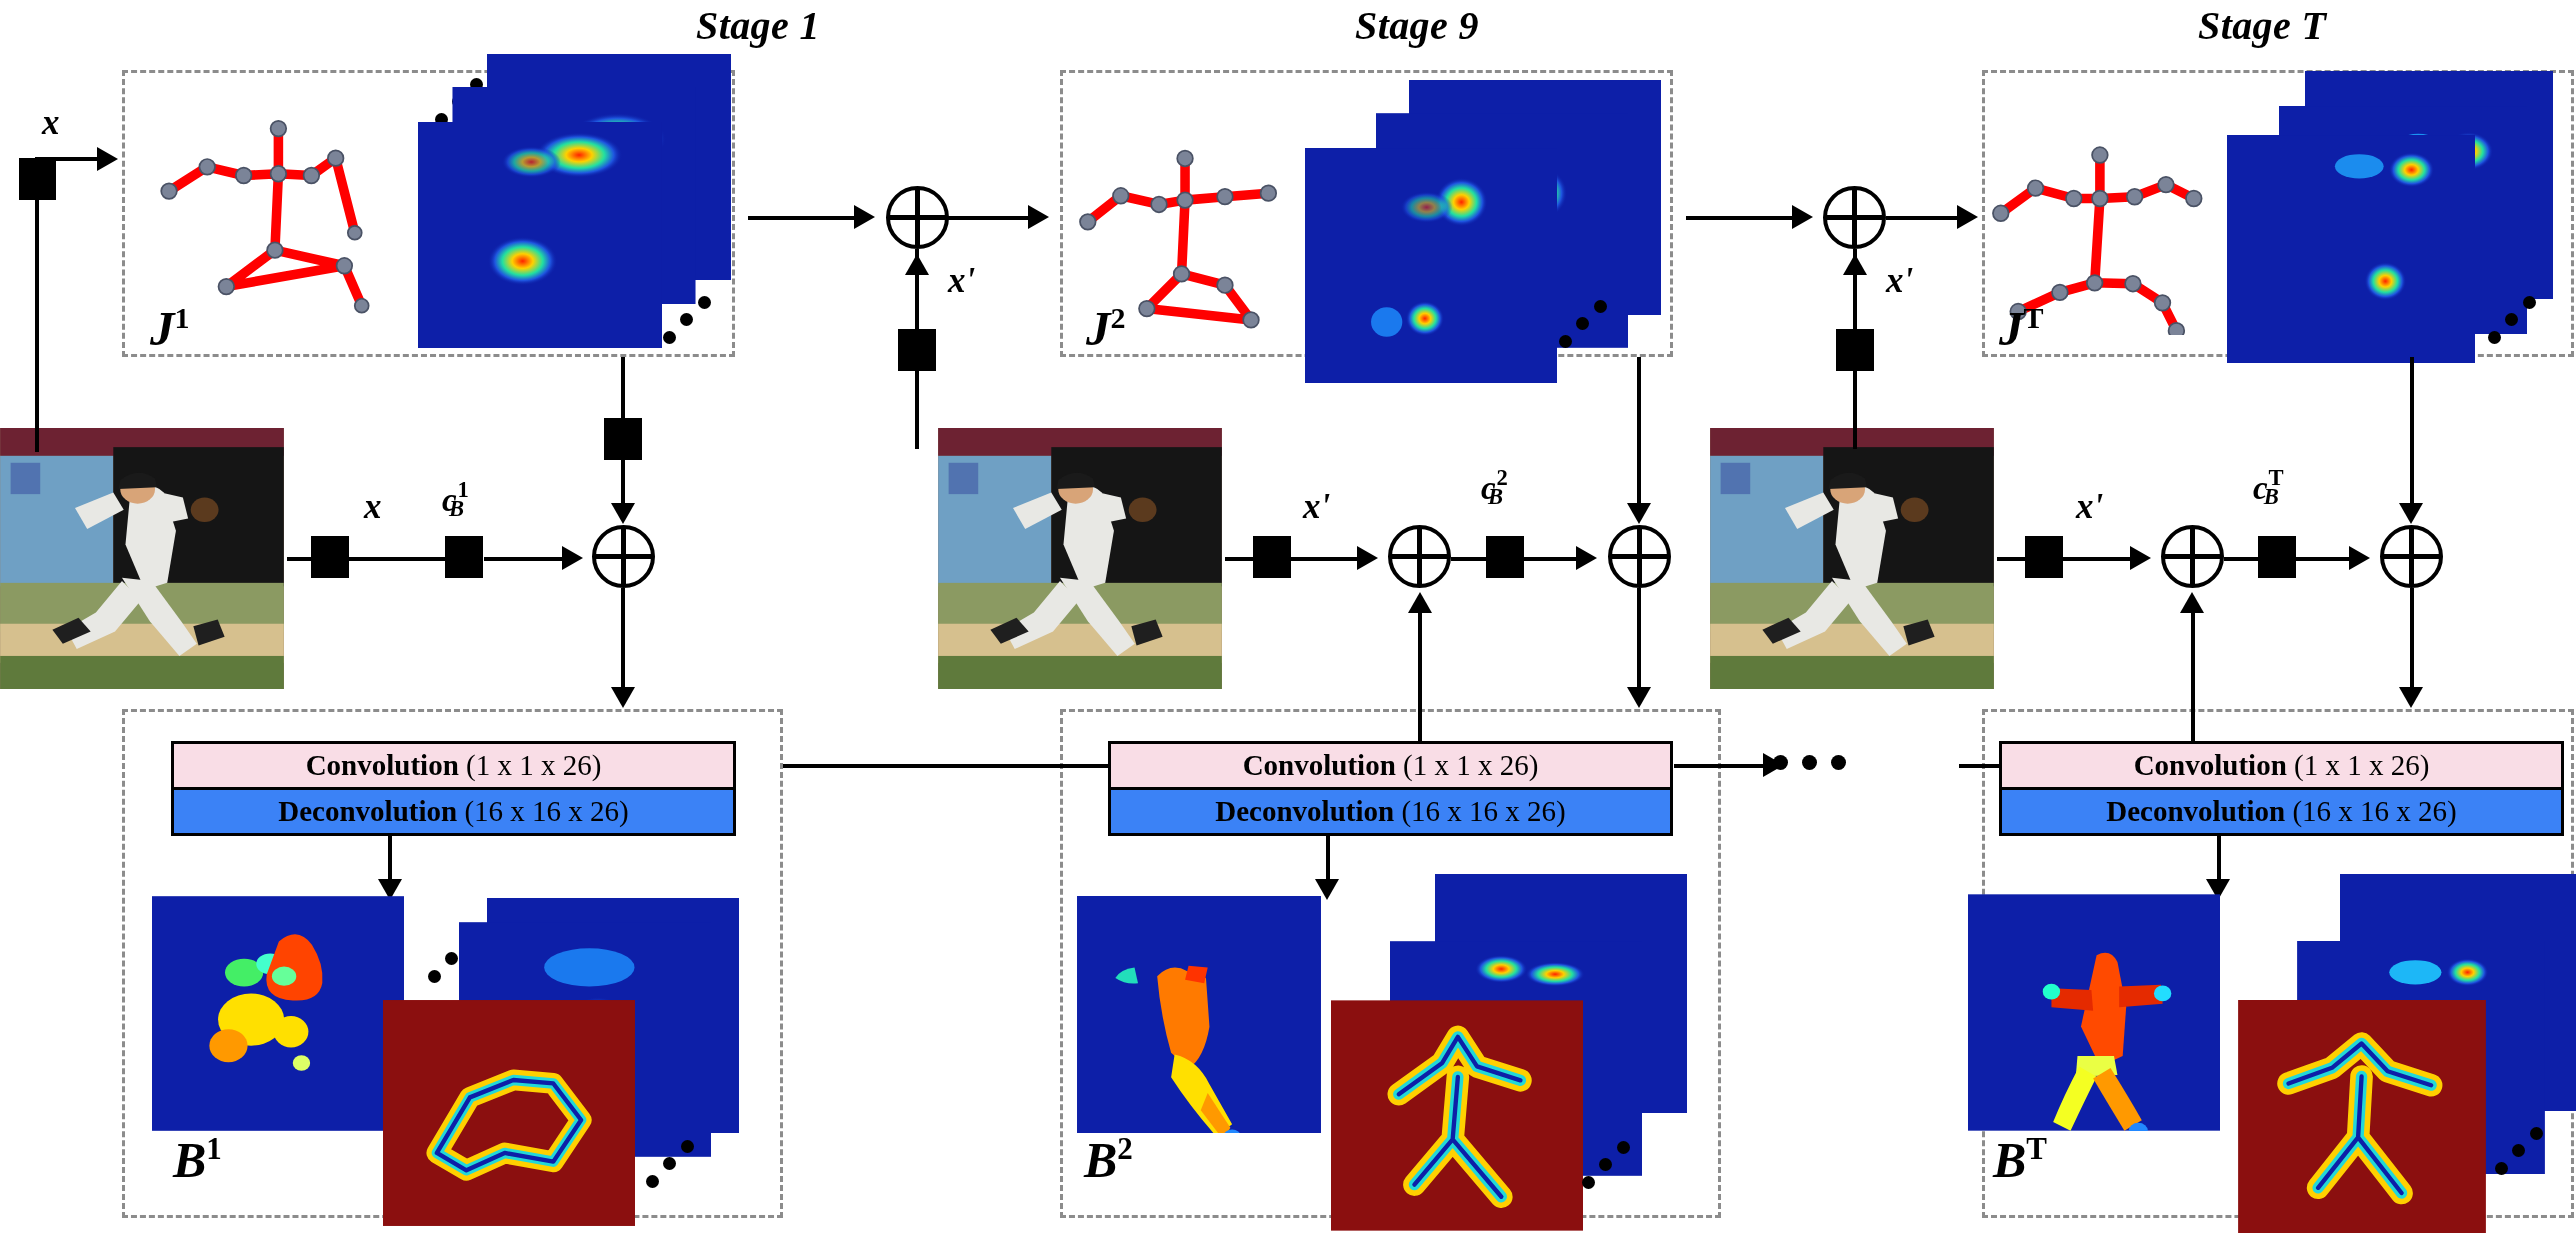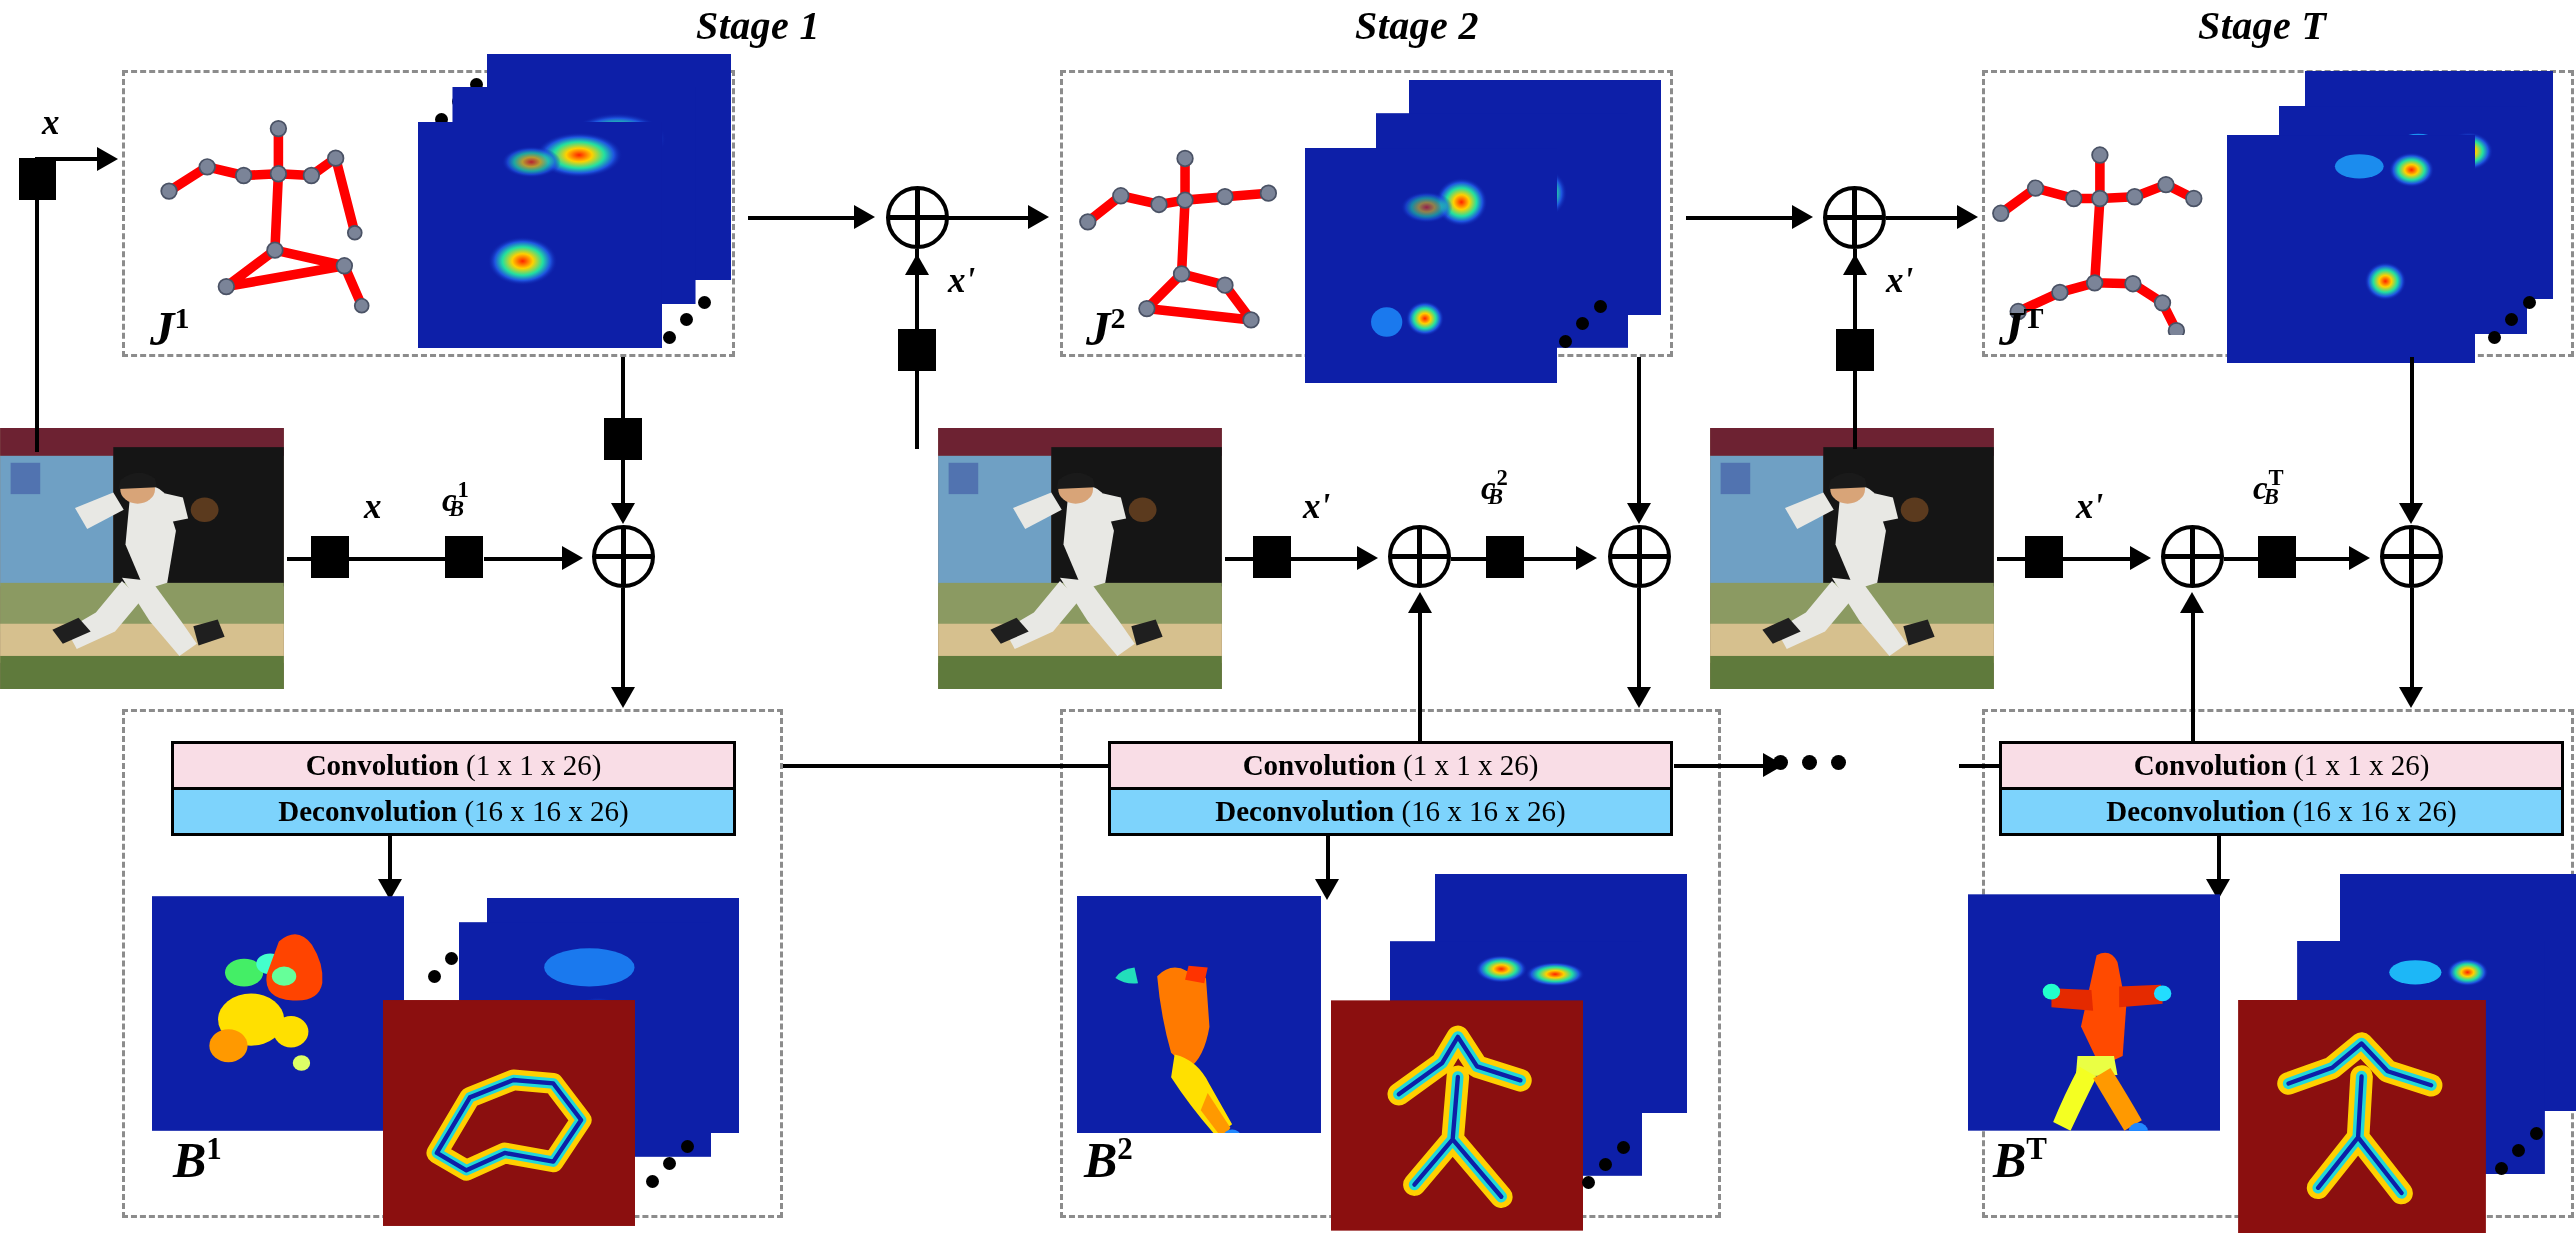--- a/index.html
+++ b/index.html
@@ -47,35 +47,35 @@
   .oplus::before, .oplus::after { content:""; position:absolute; background:#000; }
   .oplus::before { left:50%; top:-1.7px; bottom:-1.7px; width:4.3px; margin-left:-2.2px; }
   .oplus::after { top:50%; left:-1.7px; right:-1.7px; height:4.3px; margin-top:-2.2px; }
 
   .convbox { position:absolute; border:3.5px solid #000; }
   .convrow { display:block; width:100%; font-family:"Liberation Serif", serif;
     font-size:29px; color:#000; text-align:center; line-height:1.0; white-space:nowrap;
     padding:7px 5.2px; }
   .convrow .bold { font-weight:bold; }
   .row-conv { background:#f9dde6; border-bottom:3.5px solid #000; }
-  .row-deconv { background:#7dd3fc; }
+  .row-deconv { background:#3b82f6; }
 
   .dots3 { position:absolute; }
   .dots3 i { position:absolute; width:13px; height:13px; border-radius:50%;
     background:#000; display:block; }
   .plane { position:absolute; background:#0d1fa8; }
 
   .ell { position:absolute; display:flex; gap:14px; }
   .ell i { width:15px; height:15px; border-radius:50%; background:#000; }
 </style>
 </head>
 <body>
 
 <div class="stage-title" style="left:696px; top:1.7px;">Stage 1</div>
-<div class="stage-title" style="left:1355px; top:1.7px;">Stage 2</div>
+<div class="stage-title" style="left:1355px; top:1.7px;">Stage 9</div>
 <div class="stage-title" style="left:2198px; top:1.7px;">Stage T</div>
 
 <div class="dashbox" style="left:122px; top:70px; width:613px; height:287px;"></div>
 <div class="dashbox" style="left:1060px; top:70px; width:613px; height:287px;"></div>
 <div class="dashbox" style="left:1982px; top:70px; width:592px; height:287px;"></div>
 
 <div class="dashbox" style="left:122px; top:709px; width:661px; height:509px;"></div>
 <div class="dashbox" style="left:1060px; top:709px; width:661px; height:509px;"></div>
 <div class="dashbox" style="left:1982px; top:709px; width:592px; height:509px;"></div>
 

